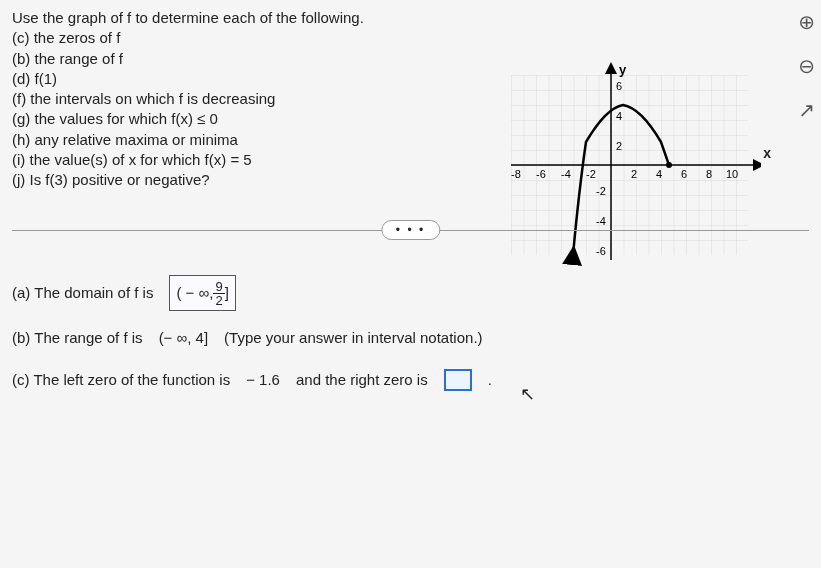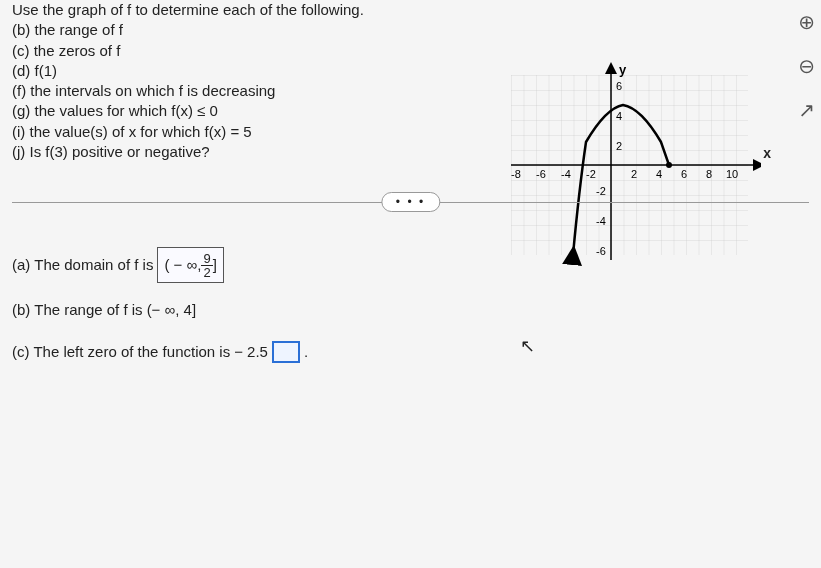--- a/index.html
+++ b/index.html
@@ -7,21 +7,21 @@
       font-family: Arial, sans-serif;
       font-size: 15px;
       color: #222;
       background: #f5f5f5;
       width: 821px;
       height: 568px;
       position: relative;
       overflow: hidden;
     }
     .content {
-      padding: 0 12px;
+      padding: 8px 12px;
       position: relative;
     }
     .question-block {
       line-height: 1.35;
       width: 490px;
     }
     .graph-container {
       position: absolute;
       right: 60px;
       top: 60px;
@@ -73,21 +73,21 @@
       cursor: pointer;
     }
     .answer-block {
       line-height: 2.0;
     }
     .answer-line {
       margin-bottom: 12px;
       display: flex;
       align-items: center;
       flex-wrap: wrap;
-      gap: 4px;
+      gap: 16px;
     }
     .boxed {
       border: 1px solid #555;
       padding: 2px 6px;
       display: inline-flex;
       align-items: center;
       background: #fafaff;
     }
     .input-box {
       border: 2px solid #2a6fd6;
@@ -114,25 +114,26 @@
       font-size: 18px;
     }
   </style>
 </head>
 <body>
 
 <div class="content">
 
   <div class="question-block">
     <div>Use the graph of f to determine each of the following.</div>
+    <div>(c) the zeros of f</div>
     <div>(b) the range of f</div>
-    <div>(c) the zeros of f</div>
     <div>(d) f(1)</div>
     <div>(f) the intervals on which f is decreasing</div>
     <div>(g) the values for which f(x) ≤ 0</div>
+    <div>(h) any relative maxima or minima</div>
     <div>(i) the value(s) of x for which f(x) = 5</div>
     <div>(j) Is f(3) positive or negative?</div>
   </div>
 
   <div class="side-icons">
     <div class="side-icon">⊕</div>
     <div class="side-icon">⊖</div>
     <div class="side-icon">↗</div>
   </div>
 
@@ -187,25 +188,27 @@
           <span class="num">9</span>
           <span class="den">2</span>
         </span>
         <span> ]</span>
       </span>
     </div>
 
     <div class="answer-line">
       <span>(b) The range of f is </span>
       <span style="font-weight:500">(− ∞, 4]</span>
+      <span> (Type your answer in interval notation.)</span>
     </div>
 
     <div class="answer-line">
       <span>(c) The left zero of the function is </span>
-      <span>− 2.5</span>
+      <span>− 1.6</span>
+      <span> and the right zero is </span>
       <span class="input-box"></span>
       <span>.</span>
     </div>
 
   </div>
 
   <div class="cursor-pointer">↖</div>
 
 </div>
 

